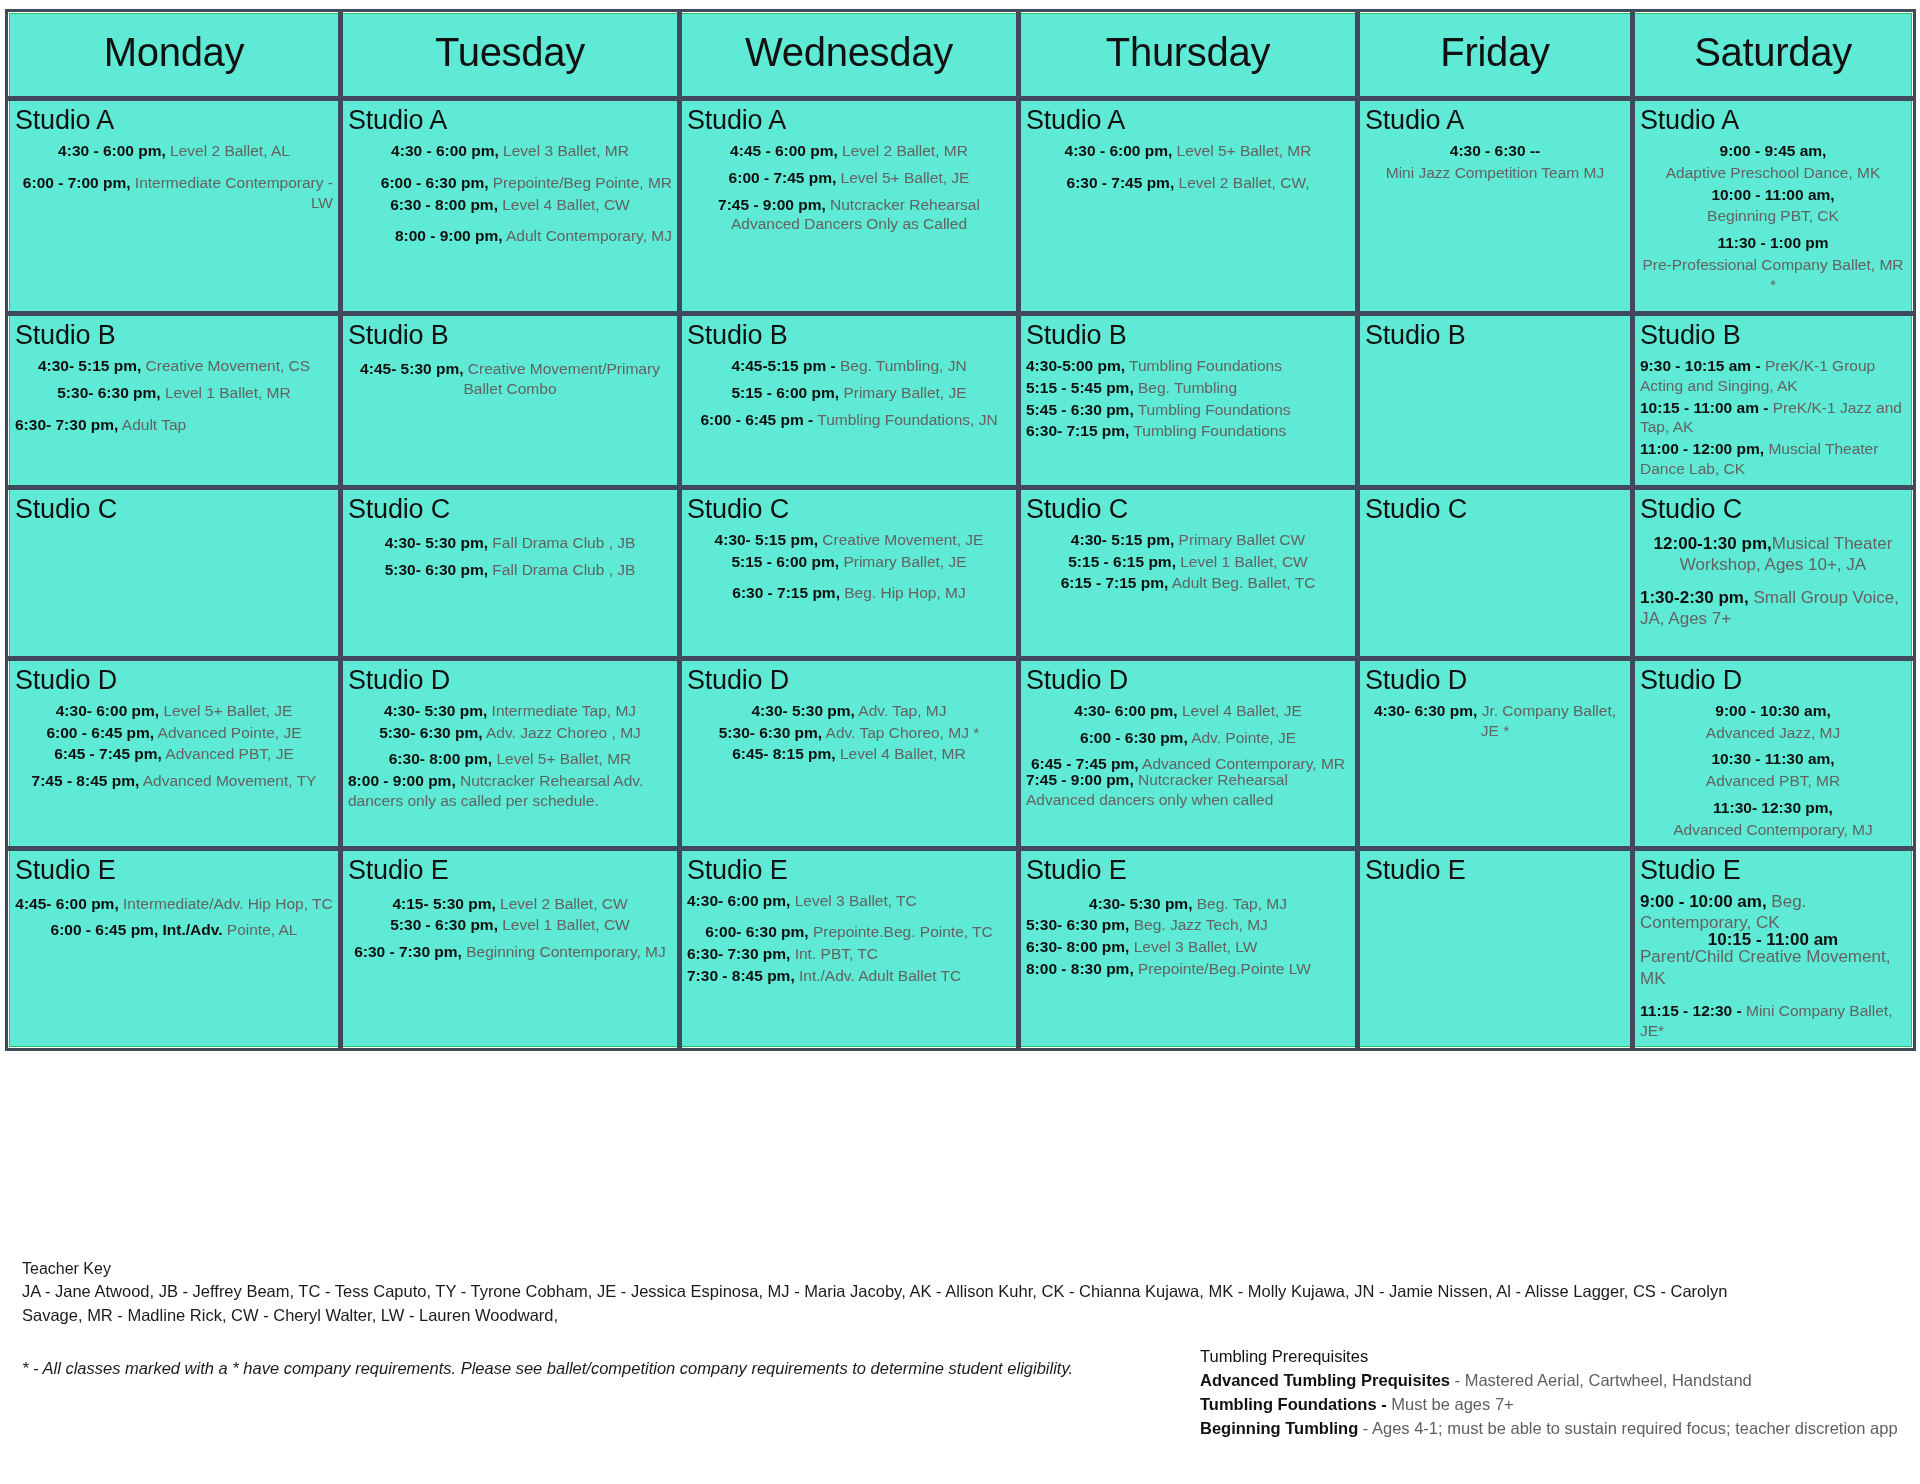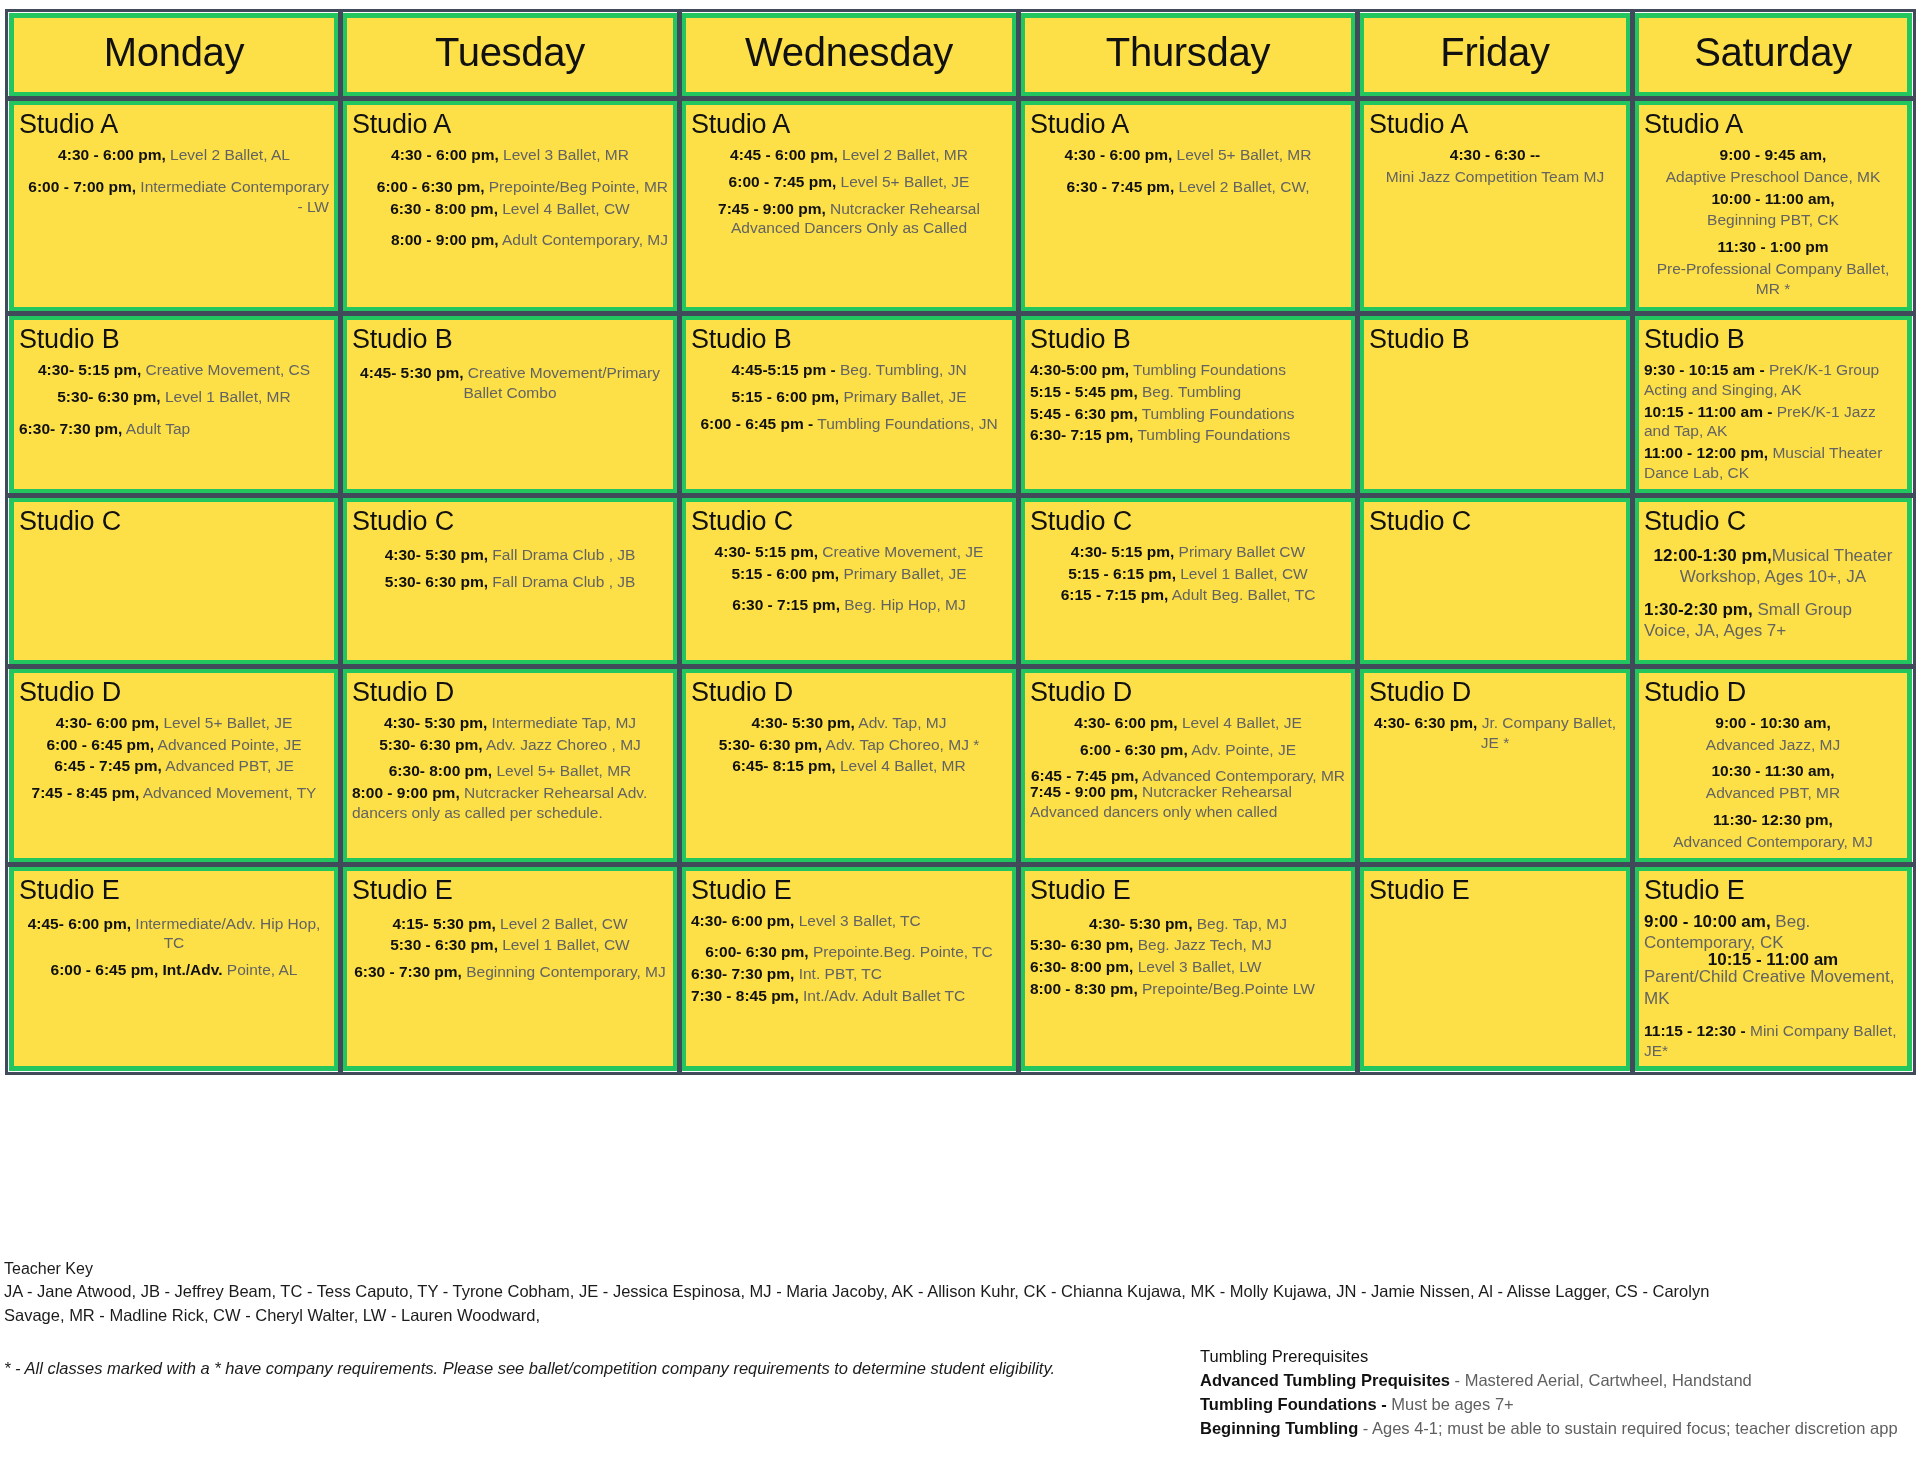--- a/index.html
+++ b/index.html
@@ -33,22 +33,22 @@
   }
 
   table.schedule col.c0 { width: 330px; }
   table.schedule col.c1 { width: 336px; }
   table.schedule col.c2 { width: 336px; }
   table.schedule col.c3 { width: 336px; }
   table.schedule col.c4 { width: 272px; }
   table.schedule col.c5 { width: 278px; }
 
   td.daycell, td.cell {
-    background: #fde047;
-    border: 5px solid #22c55e;
+    background: #5eead4;
+    border: 1px solid #22c55e;
     outline: 3px solid #414a5a;
     outline-offset: 1px;
     vertical-align: top;
     padding: 2px 5px 4px 5px;
     box-sizing: border-box;
   }
 
   tr.dayrow td.daycell {
     height: 84px;
     text-align: center;
@@ -107,21 +107,21 @@
   
   tr.rowA td.cell { height: 212px; }
   tr.rowB td.cell { height: 164px; }
   tr.rowC td.cell { height: 168px; }
   tr.rowD td.cell { height: 163px; }
   tr.rowE td.cell { height: 158px; }
 
   
   .footer {
     position: absolute;
-    left: 4px;
+    left: 22px;
     top: 1258px;
     width: 1890px;
     font-size: 16px;
     color: #1b1b1b;
   }
   .footer .key-title { font-size: 16px; line-height: 1.35; }
   .footer .key-body {
     font-size: 16.5px;
     line-height: 1.45;
     width: 1760px;

